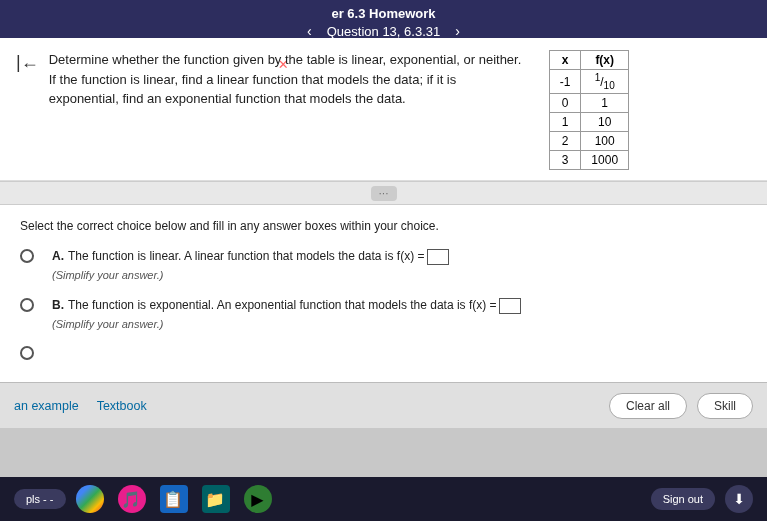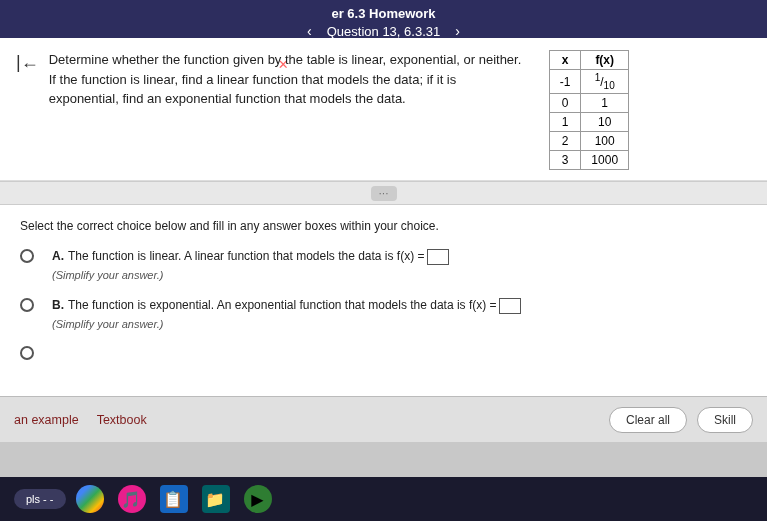--- a/index.html
+++ b/index.html
@@ -109,21 +109,21 @@
       background: #ccc;
       border-radius: 4px;
       padding: 2px 8px;
       font-size: 10px;
       color: #666;
     }
 
     
     .answer-section {
       background: white;
-      padding: 14px 20px 24px 20px;
+      padding: 14px 20px 10px 20px;
       flex: 1;
     }
     .answer-prompt {
       font-size: 12px;
       color: #222;
       margin-bottom: 14px;
     }
     .choice {
       display: flex;
       align-items: flex-start;
@@ -179,21 +179,21 @@
     }
     .bottom-left {
       display: flex;
       align-items: center;
       gap: 18px;
       font-size: 12px;
       color: #333;
     }
     .bottom-link {
       cursor: pointer;
-      color: #7f1d1d;
+      color: #0369a1;
       font-size: 12.5px;
     }
     .bottom-right {
       display: flex;
       gap: 10px;
     }
     .btn-outline {
       background: white;
       border: 1px solid #aaa;
       border-radius: 18px;
@@ -375,13 +375,19 @@
       <span>pls - -</span>
     </div>
     <div class="taskbar-icons">
       <div class="taskbar-icon icon-chrome"></div>
       <div class="taskbar-icon icon-pink">🎵</div>
       <div class="taskbar-icon icon-blue">📋</div>
       <div class="taskbar-icon icon-teal">📁</div>
       <div class="taskbar-icon icon-green">▶</div>
     </div>
   </div>
+  <div class="taskbar-right">
+    <button class="sign-out-btn">Sign out</button>
+    <div class="download-btn">
+      <span>⬇</span>
+    </div>
+  </div>
 </div>
 
 </body></html>

